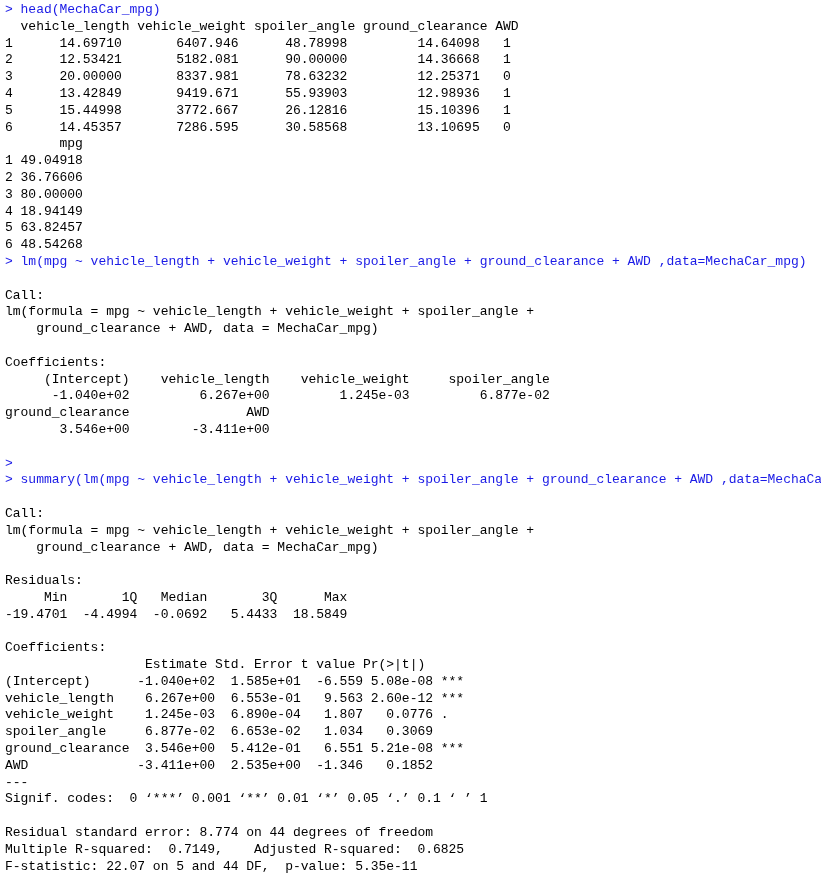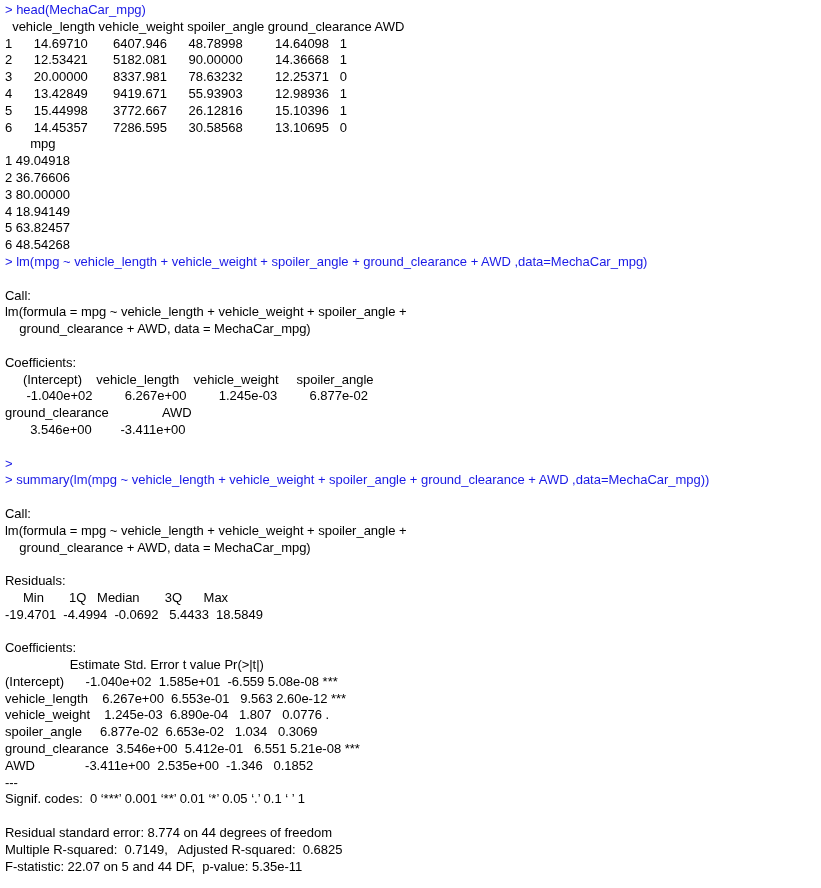--- a/index.html
+++ b/index.html
@@ -17,21 +17,21 @@
   #console {
     padding: 2px 0 0 5px;
     font-size: 13px;
     line-height: 16.8px;
     white-space: pre;
     font-family: "DejaVu Sans Mono", monospace;
     letter-spacing: -0.02px;
   }
   .line {
     white-space: pre;
-    font-family: Liberation Sans, sans-serif;
+    font-family: Liberation Mono, monospace;
     min-height: 16.8px;
   }
   .cmd {
     color: #1a1ae6;
   }
   .out {
     color: #000000;
   }
 </style>
 </head>

